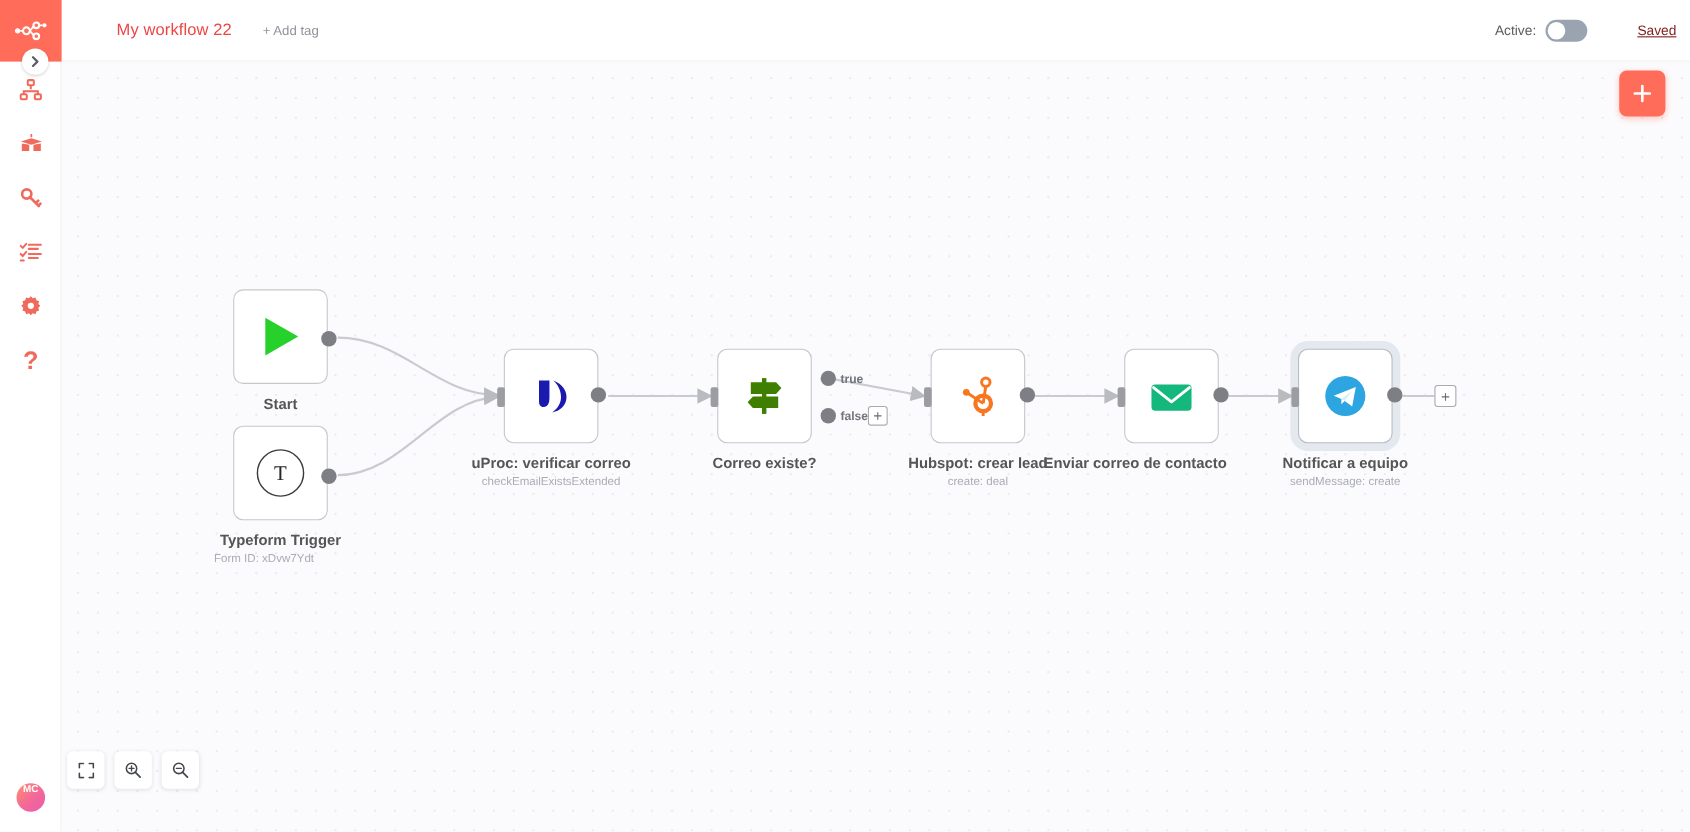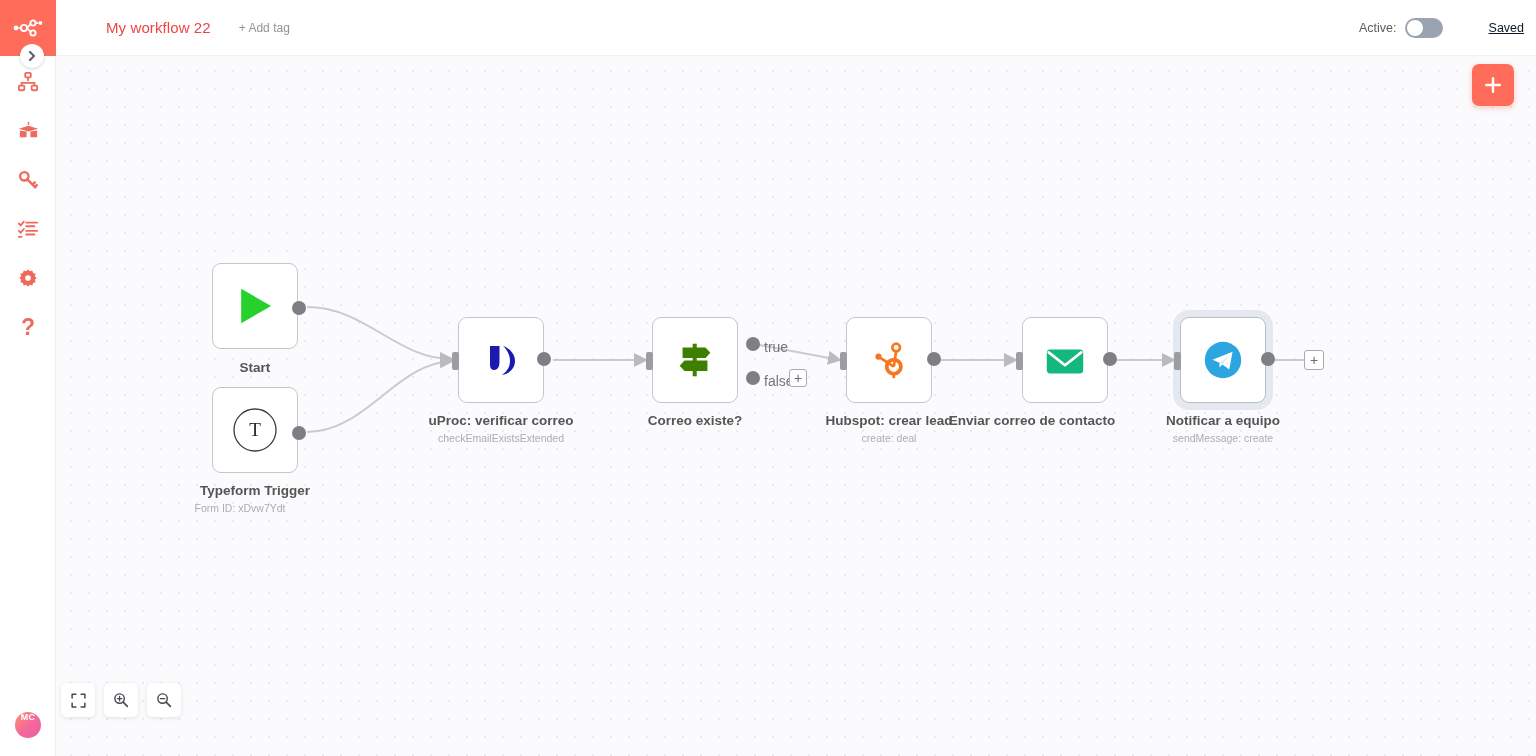--- a/index.html
+++ b/index.html
@@ -60,21 +60,21 @@
   }
   #active-label { font-size: 12.5px; color: #5c5c5c; margin-right: 8px; }
   #active-toggle {
     width: 38px; height: 20px; border-radius: 10px; background: #9aa4b1;
     position: relative; cursor: pointer;
   }
   #active-toggle .knob {
     position: absolute; left: 2px; top: 2px; width: 16px; height: 16px;
     border-radius: 50%; background: #fff;
   }
-  #saved-label { font-size: 12.5px; color: #0f172a; margin-left: 46px; text-decoration: underline; }
+  #saved-label { font-size: 12.5px; color: #7f1d1d; margin-left: 46px; text-decoration: underline; }
 
   
   #canvas {
     position: absolute; left: 56px; top: 56px; width: 1480px; height: 700px;
     background-color: #fbfbfd;
     background-image: radial-gradient(#e9e9ef 1.1px, transparent 1.2px);
     background-size: 18px 18px;
     background-position: 6px 6px;
     overflow: hidden;
   }
@@ -104,22 +104,23 @@
   
   .ep-out {
     position: absolute; width: 14px; height: 14px; border-radius: 50%;
     background: #7d7f85; z-index: 8; cursor: crosshair;
   }
   .ep-in {
     position: absolute; width: 7px; height: 18px; border-radius: 2px;
     background: #9b9da3; z-index: 8;
   }
   .io-label {
-    position: absolute; font-size: 14px; color: #72757b; z-index: 9;
+    position: absolute; font-size: 11px; color: #72757b; z-index: 9;
     pointer-events: none;
+    font-weight: bold;
   }
   .plus-box {
     position: absolute; width: 18px; height: 18px; border-radius: 3px;
     border: 1.3px solid #a8abb2; background: #fff;
     display: flex; align-items: center; justify-content: center;
     color: #6b6e74; font-size: 14px; line-height: 1; z-index: 9; cursor: pointer;
   }
 
   
   #add-node-btn {

